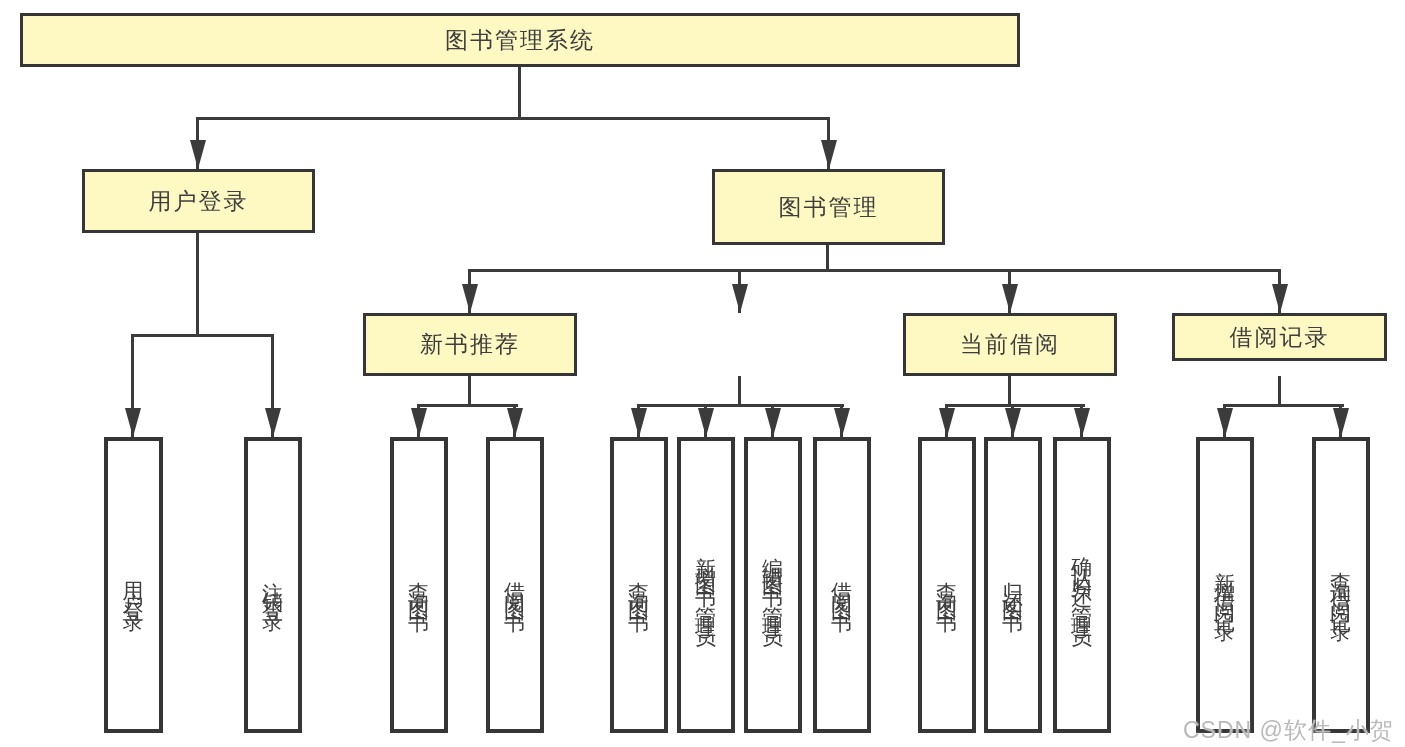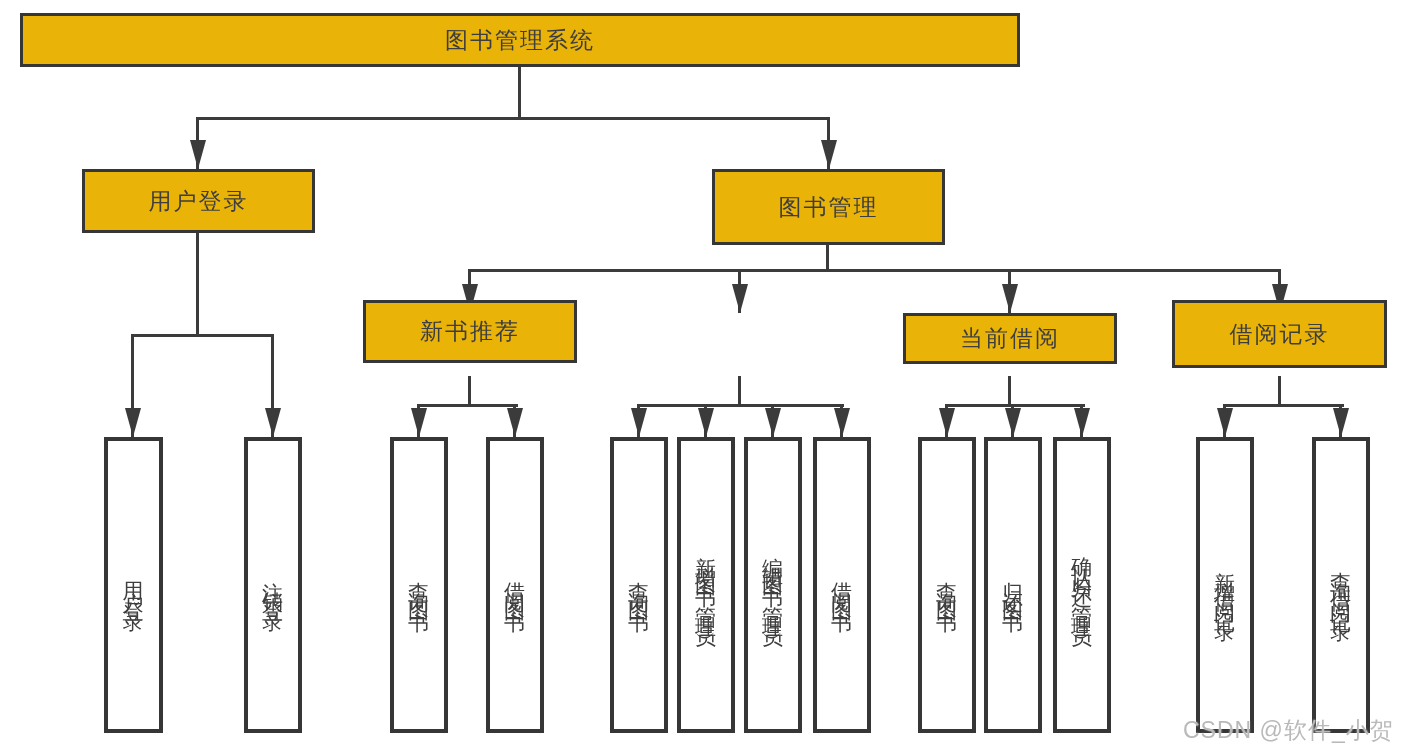--- a/index.html
+++ b/index.html
@@ -3,21 +3,21 @@
 <meta charset="utf-8">
 <style>
   * { margin:0; padding:0; box-sizing:border-box; }
   html,body { background:#ffffff; }
   .canvas {
     position:relative; width:1405px; height:747px; background:#ffffff;
     overflow:hidden;
     font-family:"Liberation Sans","DejaVu Sans",sans-serif;
   }
   .box {
-    position:absolute; background:#eab308; border:3px solid #363636;
+    position:absolute; background:#fef9c3; border:3px solid #363636;
     display:flex; align-items:center; justify-content:center;
     color:#3e3e3e; font-size:23px; letter-spacing:2px; z-index:2;
     white-space:nowrap;
   }
   .vbox {
     position:absolute; background:#ffffff; border:4px solid #363636;
     display:flex; align-items:center; justify-content:center;
     color:#3e3e3e; font-size:21px; z-index:2;
     writing-mode:vertical-rl; text-orientation:mixed;
     letter-spacing:10px; line-height:1;
@@ -97,23 +97,23 @@
   <div class="vl" style="left:1223px;top:404px;height:33px"></div>
   <div class="vl" style="left:1339px;top:404px;height:33px"></div>
   <div class="arw" style="left:1217px;top:408px"></div>
   <div class="arw" style="left:1333px;top:408px"></div>
 
   <div class="box" style="left:20px;top:13px;width:1000px;height:54px">图书管理系统</div>
 
   <div class="box" style="left:82px;top:169px;width:233px;height:64px">用户登录</div>
   <div class="box" style="left:712px;top:169px;width:233px;height:76px">图书管理</div>
 
-  <div class="box" style="left:363px;top:300px;width:214px;height:63px">新书推荐</div>
-  <div class="box" style="left:903px;top:313px;width:214px;height:51px">当前借阅</div>
-  <div class="box" style="left:1172px;top:300px;width:215px;height:68px">借阅记录</div>
+  <div class="box" style="left:363px;top:313px;width:214px;height:63px">新书推荐</div>
+  <div class="box" style="left:903px;top:313px;width:214px;height:63px">当前借阅</div>
+  <div class="box" style="left:1172px;top:313px;width:215px;height:48px">借阅记录</div>
 
   <div class="vbox" style="left:104px;top:437px;width:59px;height:296px">用户登录</div>
   <div class="vbox" style="left:244px;top:437px;width:58px;height:296px">注销登录</div>
 
   <div class="vbox" style="left:390px;top:437px;width:58px;height:296px">查询图书</div>
   <div class="vbox" style="left:486px;top:437px;width:58px;height:296px">借阅图书</div>
 
   <div class="vbox" style="left:610px;top:437px;width:58px;height:296px">查询图书</div>
   <div class="vbox" style="left:677px;top:437px;width:58px;height:296px">新增图书（管理员）</div>
   <div class="vbox" style="left:744px;top:437px;width:58px;height:296px">编辑图书（管理员）</div>

